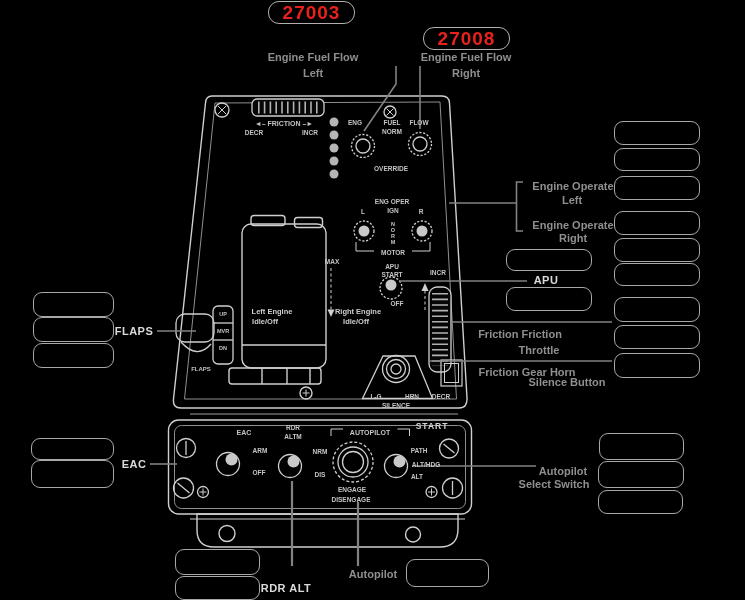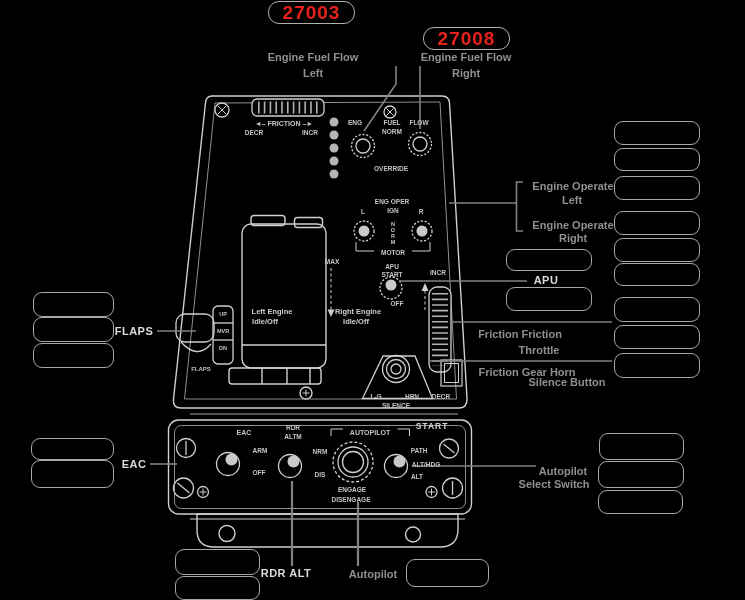--- a/index.html
+++ b/index.html
@@ -237,21 +237,21 @@
 
   <span class="t cg" style="left:520px;top:334px">Friction Friction</span>
   <span class="t cg" style="left:539px;top:350px">Throttle</span>
   <span class="t cg" style="left:527px;top:372px">Friction Gear Horn</span>
   <span class="t cg" style="left:567px;top:382px">Silence Button</span>
   <span class="t cg" style="left:563px;top:471px">Autopilot</span>
   <span class="t cg" style="left:554px;top:484px">Select Switch</span>
 
   <span class="t cw" style="left:134px;top:331px">FLAPS</span>
   <span class="t cw" style="left:134px;top:464px">EAC</span>
-  <span class="t cw" style="left:286px;top:573px">RDR ALT</span>
+  <span class="t cw" style="left:286px;top:588px">RDR ALT</span>
   <span class="t cg" style="left:373px;top:574px">Autopilot</span>
 
   <span class="t pt" style="left:284px;top:123px;font-size:7px">◄–  FRICTION  –►</span>
   <span class="t pt" style="left:254px;top:132px">DECR</span>
   <span class="t pt" style="left:310px;top:132px">INCR</span>
   <span class="t pt" style="left:355px;top:122px">ENG</span>
   <span class="t pt" style="left:392px;top:122px">FUEL</span>
   <span class="t pt" style="left:392px;top:131px">NORM</span>
   <span class="t pt" style="left:419px;top:122px">FLOW</span>
   <span class="t pt" style="left:391px;top:168px">OVERRIDE</span>

